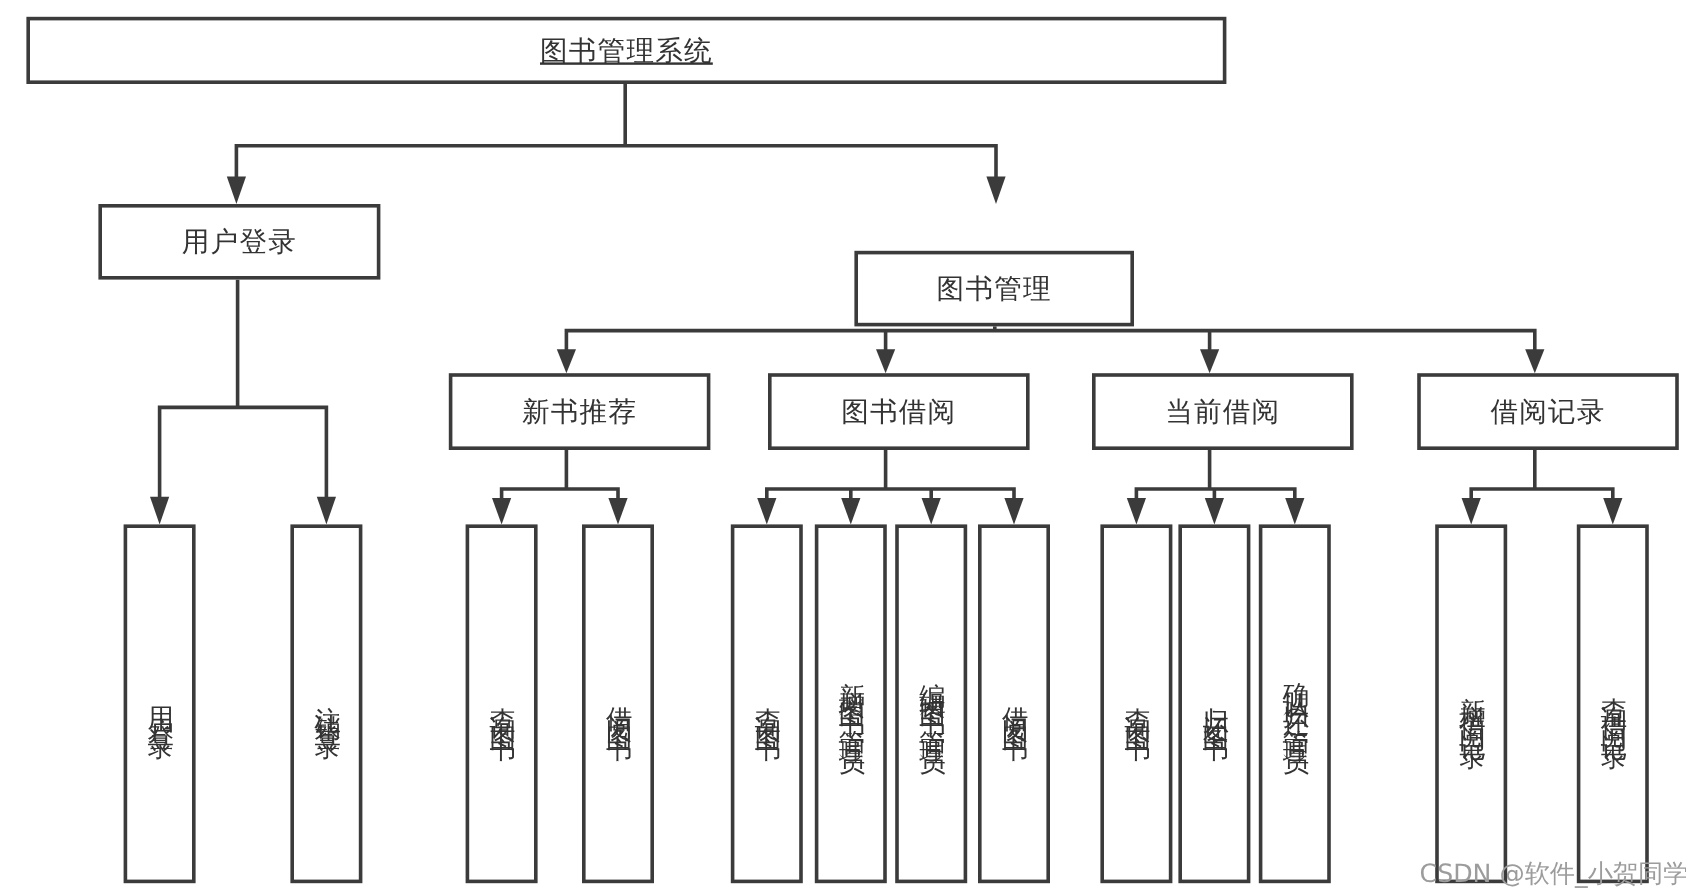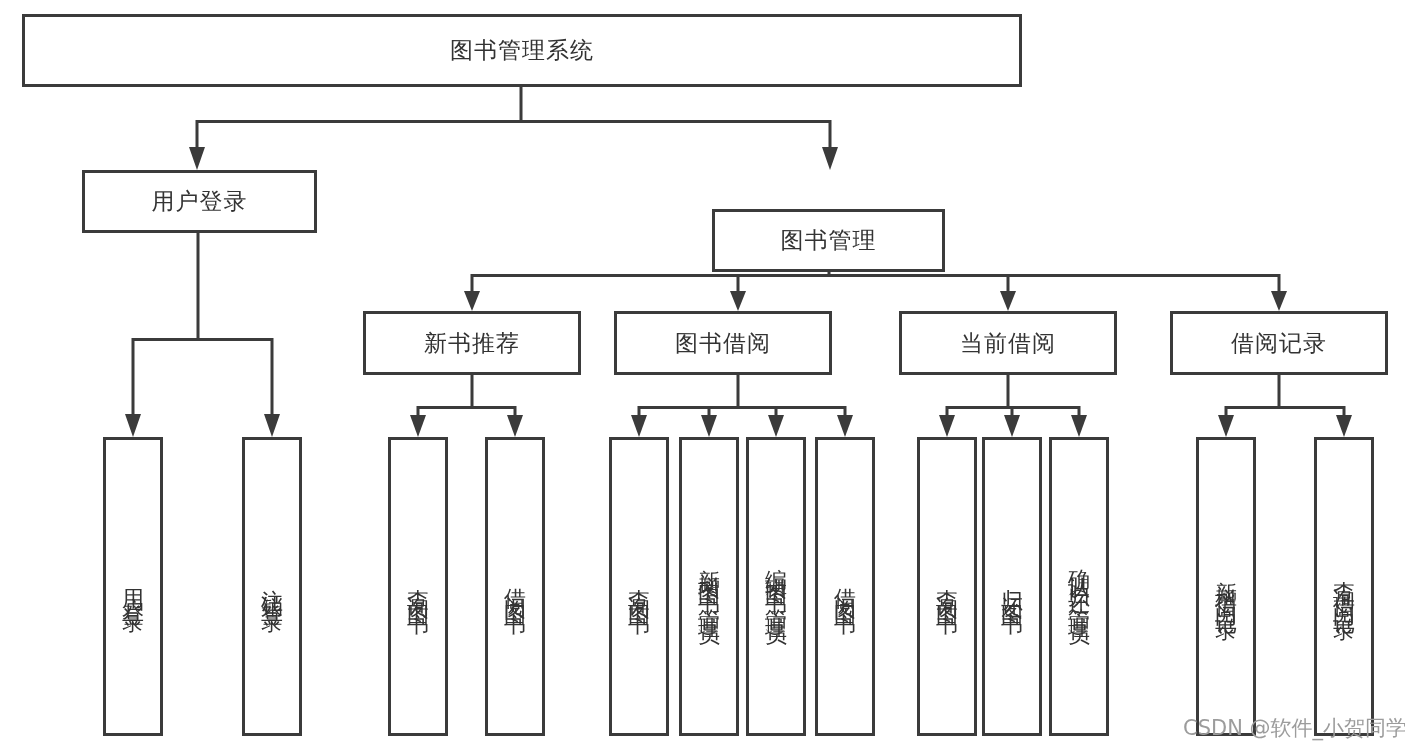--- a/index.html
+++ b/index.html
@@ -28,23 +28,23 @@
     background:#ffffff;
     border:3px solid var(--line);
     display:flex;
     align-items:center;
     justify-content:center;
     color:var(--text);
     font-size:23px;
     letter-spacing:1px;
     z-index:2;
   }
-  .root-box{left:22px;top:14px;width:1000px;height:73px;}
+  .root-box{left:22px;top:14px;width:1000px;height:56px;text-decoration:underline;}
   .lvl2{top:170px;width:235px;height:63px;}
-  .lvl3{top:311px;width:218px;height:64px;}
+  .lvl3{top:311px;width:218px;height:64px;margin-left:11px;}
   .leaf{top:437px;width:60px;height:299px;}
   .leaf span{
     writing-mode:vertical-rl;
     text-orientation:mixed;
     letter-spacing:8px;
     font-size:22px;
     line-height:1;
     white-space:nowrap;
   }
   .watermark{
@@ -119,21 +119,21 @@
   <div class="box lvl2" style="left:82px;">
     <span>用户登录</span>
   </div>
   <div class="box lvl2" style="left:712px;width:233px;margin-top:39px;">
     <span>图书管理</span>
   </div>
 
   <div class="box lvl3" style="left:363px;">
     <span>新书推荐</span>
   </div>
-  <div class="box lvl3" style="left:614px;">
+  <div class="box lvl3" style="left:629px;">
     <span>图书借阅</span>
   </div>
   <div class="box lvl3" style="left:899px;">
     <span>当前借阅</span>
   </div>
   <div class="box lvl3" style="left:1170px;">
     <span>借阅记录</span>
   </div>
 
   <div class="box leaf" style="left:103px;">

